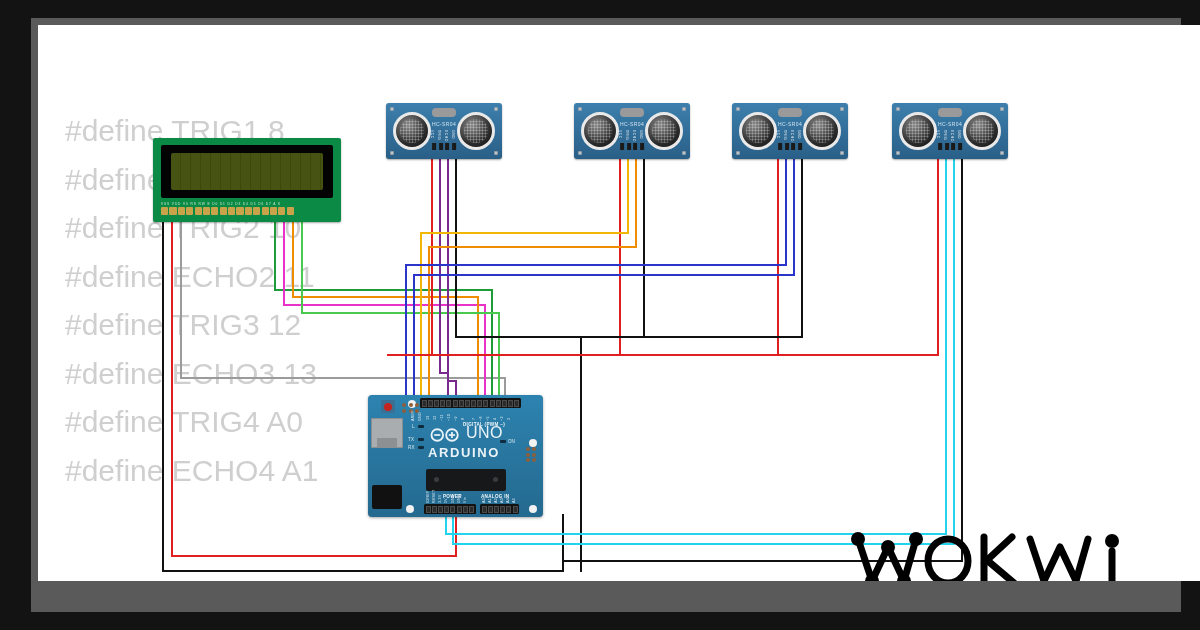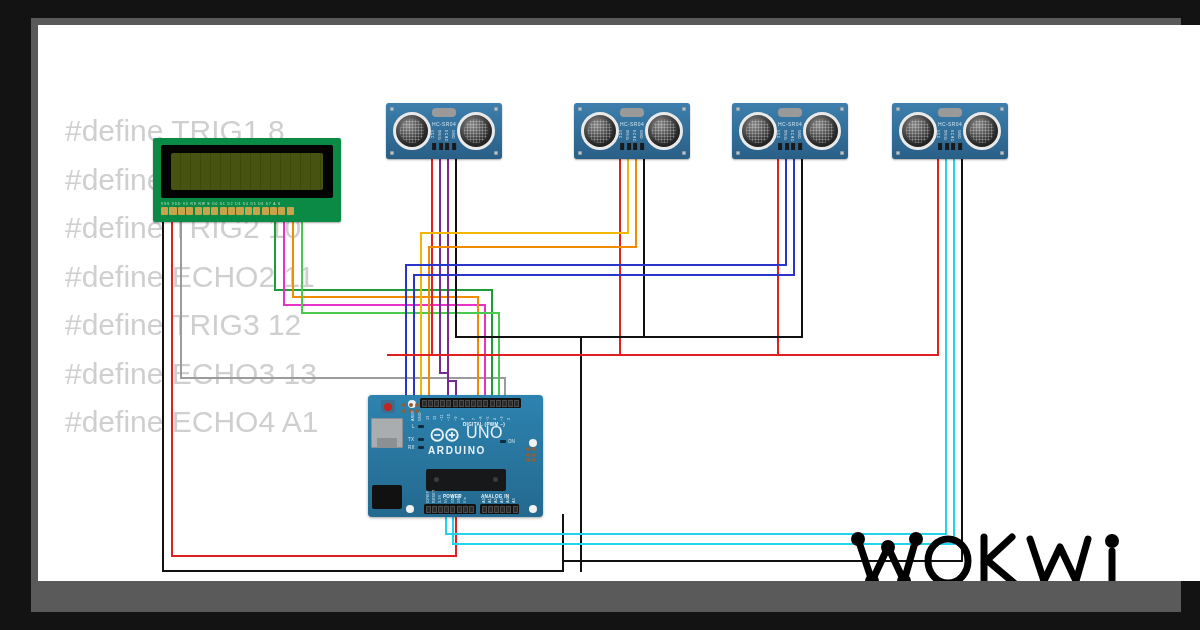--- a/index.html
+++ b/index.html
@@ -72,21 +72,21 @@
   #uno .icsp2{position:absolute;left:34px;top:8px;display:grid;grid-template-columns:repeat(3,5px);gap:1.5px;}
   #uno .icsp2 i{width:4px;height:4px;background:#8d5f3a;border-radius:50%;display:block;}
   #uno .icsp1{position:absolute;right:6px;top:52px;display:grid;grid-template-columns:repeat(2,5px);gap:1.5px;}
   #uno .icsp1 i{width:4px;height:4px;background:#8d5f3a;border-radius:50%;display:block;}
   #uno .chip{position:absolute;left:58px;top:74px;width:80px;height:22px;background:#17181a;border-radius:2px;}
   #uno .chip:before{content:"";position:absolute;left:8px;top:8px;width:5px;height:5px;border-radius:50%;background:#3a3c3f;}
   #uno .chip:after{content:"";position:absolute;right:8px;top:8px;width:5px;height:5px;border-radius:50%;background:#3a3c3f;}
   #uno .hole{position:absolute;width:8px;height:8px;border-radius:50%;background:#f2f2f2;}
   #uno .logo{position:absolute;left:60px;top:32px;width:34px;height:16px;}
   #uno .uno{position:absolute;left:98px;top:30px;font-size:16px;color:#eaf3f8;letter-spacing:.5px;line-height:16px;}
-  #uno .ard{position:absolute;left:60px;top:50px;font-size:10px;color:#eaf3f8;letter-spacing:1.6px;font-weight:bold;}
+  #uno .ard{position:absolute;left:60px;top:50px;font-size:13px;color:#eaf3f8;letter-spacing:1.6px;font-weight:bold;}
   #uno .tx{position:absolute;left:40px;top:42px;font-size:4.5px;color:#dceaf2;letter-spacing:.3px;}
   #uno .rx{position:absolute;left:40px;top:50px;font-size:4.5px;color:#dceaf2;letter-spacing:.3px;}
   #uno .lbl-l{position:absolute;left:44px;top:29px;font-size:4.5px;color:#dceaf2;}
   #uno .on{position:absolute;left:140px;top:44px;font-size:4.5px;color:#dceaf2;}
   #uno .led{position:absolute;width:6px;height:3px;background:#0e2c3d;border-radius:1px;}
   #uno .hdrD{position:absolute;left:52px;top:3px;height:10px;background:#121212;border-radius:1.5px;
              display:flex;align-items:center;padding:0 1px;}
   #uno .hdrD i{width:5px;height:7px;background:#2b2b2b;display:block;margin:0 .6px;
                box-shadow:inset 0 0 0 1px #4b4b4b;}
   #uno .hdrB{position:absolute;top:109px;height:10px;background:#121212;border-radius:1.5px;
@@ -111,20 +111,21 @@
 
   <div id="canvas">
 
     <div id="code">
       <div>#define TRIG1 8</div>
       <div>#define ECHO1 9</div>
       <div>#define TRIG2 10</div>
       <div>#define ECHO2 11</div>
       <div>#define TRIG3 12</div>
       <div>#define ECHO3 13</div>
+      <div>#define TRIG4 A0</div>
       <div>#define ECHO4 A1</div>
     </div>
 
     <svg id="wires" viewBox="0 0 1136 556">
       <g fill="none" stroke-width="2" stroke-linecap="square" stroke-linejoin="miter">
 
         <path stroke="#111111" d="M125,197 L125,546 L525,546 L525,490"></path>
 
         <path stroke="#e02020" d="M134,197 L134,531 L418,531 L418,490"></path>
 

